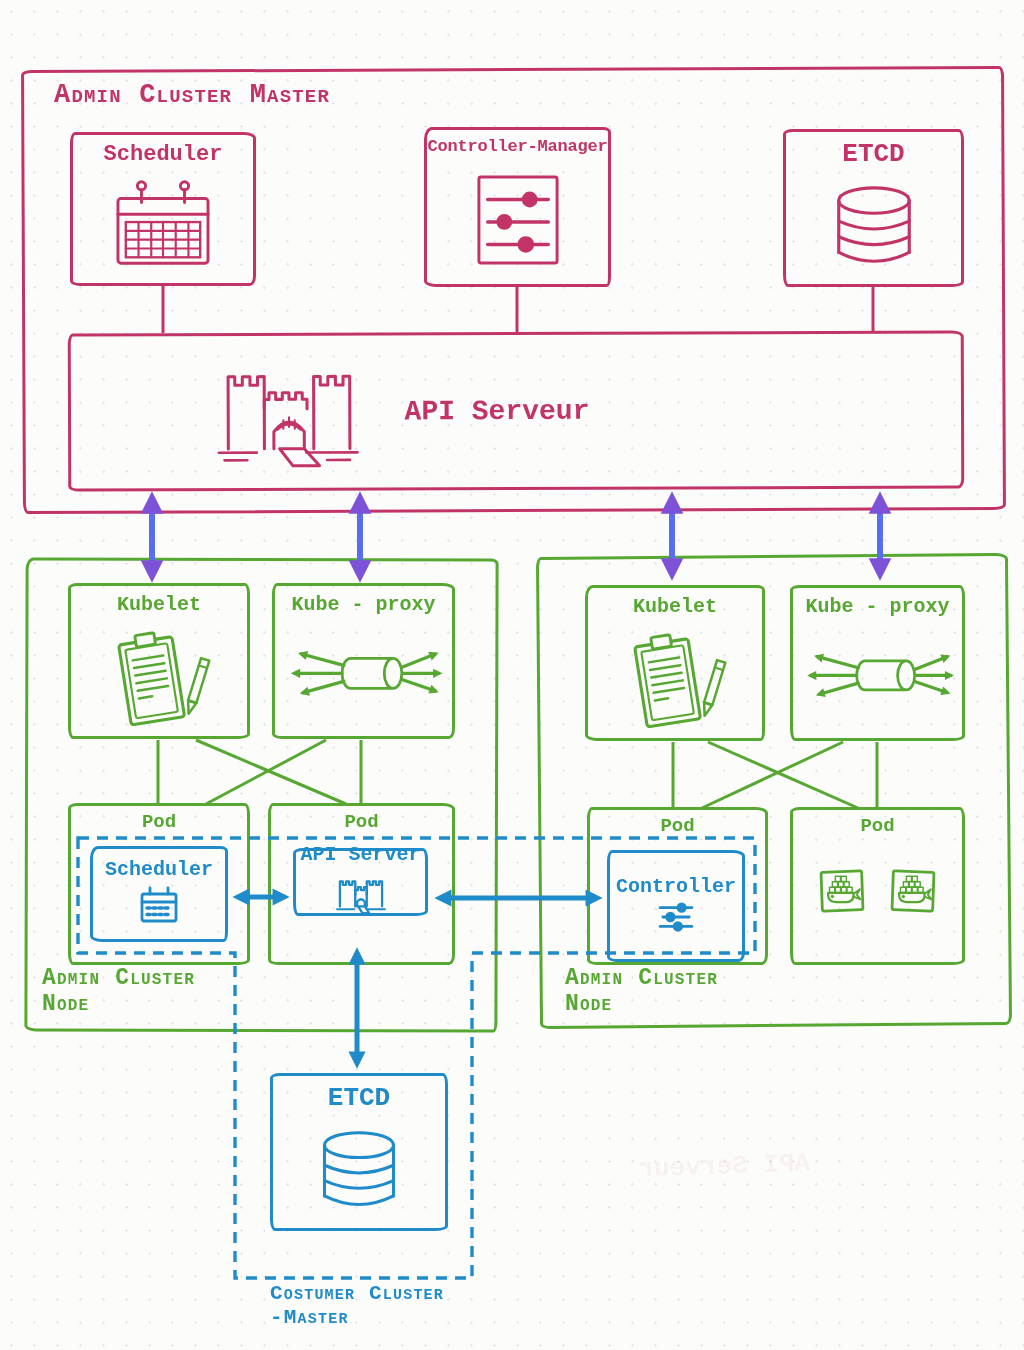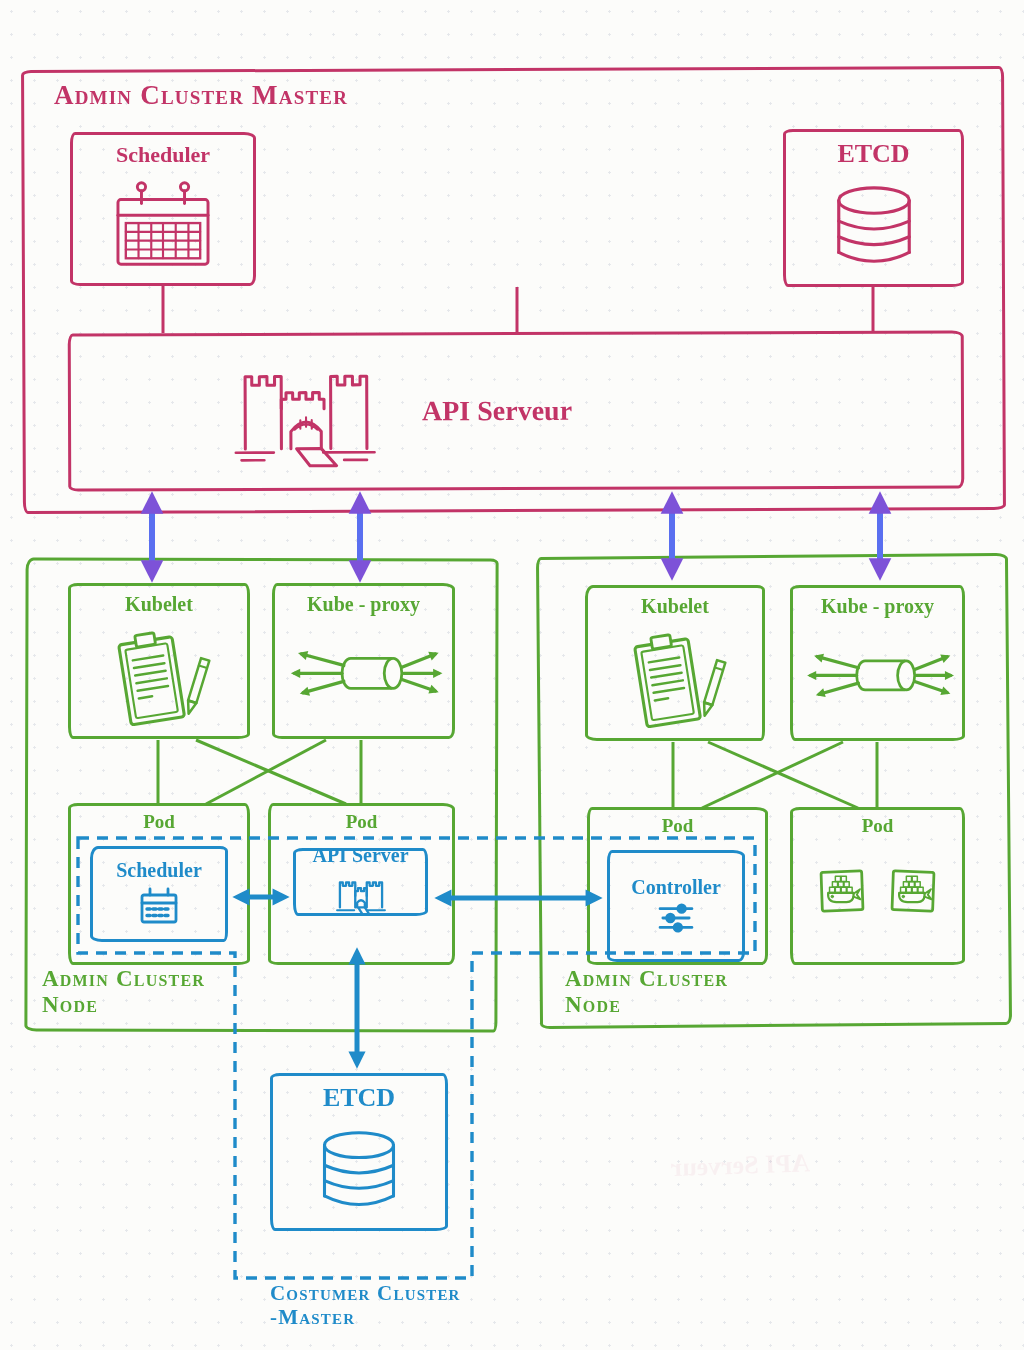--- a/index.html
+++ b/index.html
@@ -1,21 +1,21 @@
 <!DOCTYPE html>
 <html style="--pink: #c23467; --green: #57a733; --blue: #1f8bc9; --shaft: #5a6ff0; --head: #7d52d8; --paper: #fcfcfa;"><head>
 <meta charset="utf-8">
 <style>
   html,body{margin:0;padding:0;background:#ffffff;}
   .stage{
     position:relative;width:1024px;height:1350px;overflow:hidden;
     background-color:var(--paper,#fcfcfa);
     background-image:radial-gradient(circle, rgba(170,178,198,.28) 1.2px, transparent 1.4px);
     background-size:23px 23px;
-    font-family:Liberation Serif, serif;
+    font-family:Liberation Mono, monospace;
   }
   .box{position:absolute;border:3px solid;background:transparent;box-sizing:border-box;}
   .b-pink{border-color:var(--pink,#c23467);}
   .b-green{border-color:var(--green,#57a733);}
   .b-blue{border-color:var(--blue,#1f8bc9);}
   .t-pink{color:var(--pink,#c23467);}
   .t-green{color:var(--green,#57a733);}
   .t-blue{color:var(--blue,#1f8bc9);}
   .r1{border-radius:10px 5px 12px 5px / 5px 11px 5px 12px;}
   .r2{border-radius:5px 12px 6px 10px / 11px 6px 10px 5px;}
@@ -48,20 +48,32 @@
           <circle cx="74" cy="7" r="4.2"></circle>
           <path d="M74 11 V24"></path>
         <rect x="6" y="20" width="92" height="66" rx="3"></rect>
         <path d="M6 36 H98"></path>
         <rect x="14" y="44" width="76" height="36" stroke-width="2.4"></rect>
         <path d="M27 44 V80 M40 44 V80 M52 44 V80 M65 44 V80 M78 44 V80 M14 53 H90 M14 62 H90 M14 71 H90" stroke-width="2.2"></path>
       </svg>
     </div>
   </div>
 
+  <div class="box b-pink r3 boxlayer comp" style="left:424px;top:127px;width:187px;height:160px;">
+    <div class="lbl t-pink" style="font-size:17px;letter-spacing:-.2px;">Controller-Manager</div>
+    <div class="ico">
+      <svg width="86" height="96" viewBox="0 0 88 96" fill="none" stroke="var(--pink,#c23467)" stroke-width="3" stroke-linecap="round">
+        <rect x="4" y="4" width="80" height="88" rx="2"></rect>
+        <path d="M13 27 H75 M13 50 H75 M13 73 H75" stroke-width="3.6"></path>
+        <circle cx="56" cy="27" r="6.6" fill="var(--pink,#c23467)"></circle>
+        <circle cx="30" cy="50" r="6.6" fill="var(--pink,#c23467)"></circle>
+        <circle cx="52" cy="73" r="7" fill="var(--pink,#c23467)"></circle>
+      </svg>
+    </div>
+  </div>
 
   <div class="box b-pink r1 boxlayer comp" style="left:783px;top:129px;width:181px;height:158px;">
     <div class="lbl t-pink" style="font-size:26px;">ETCD</div>
     <div class="ico">
       <svg width="96" height="94" viewBox="0 0 96 96" fill="none" stroke="var(--pink,#c23467)" stroke-width="3.2" stroke-linecap="round">
         <ellipse cx="48" cy="21" rx="36" ry="13"></ellipse>
         <path d="M12 21 V74 M84 21 V74"></path>
         <path d="M12 74 Q48 92 84 74"></path>
         <path d="M12 42 Q48 58 84 42 M12 58 Q48 74 84 58"></path>
       </svg>

